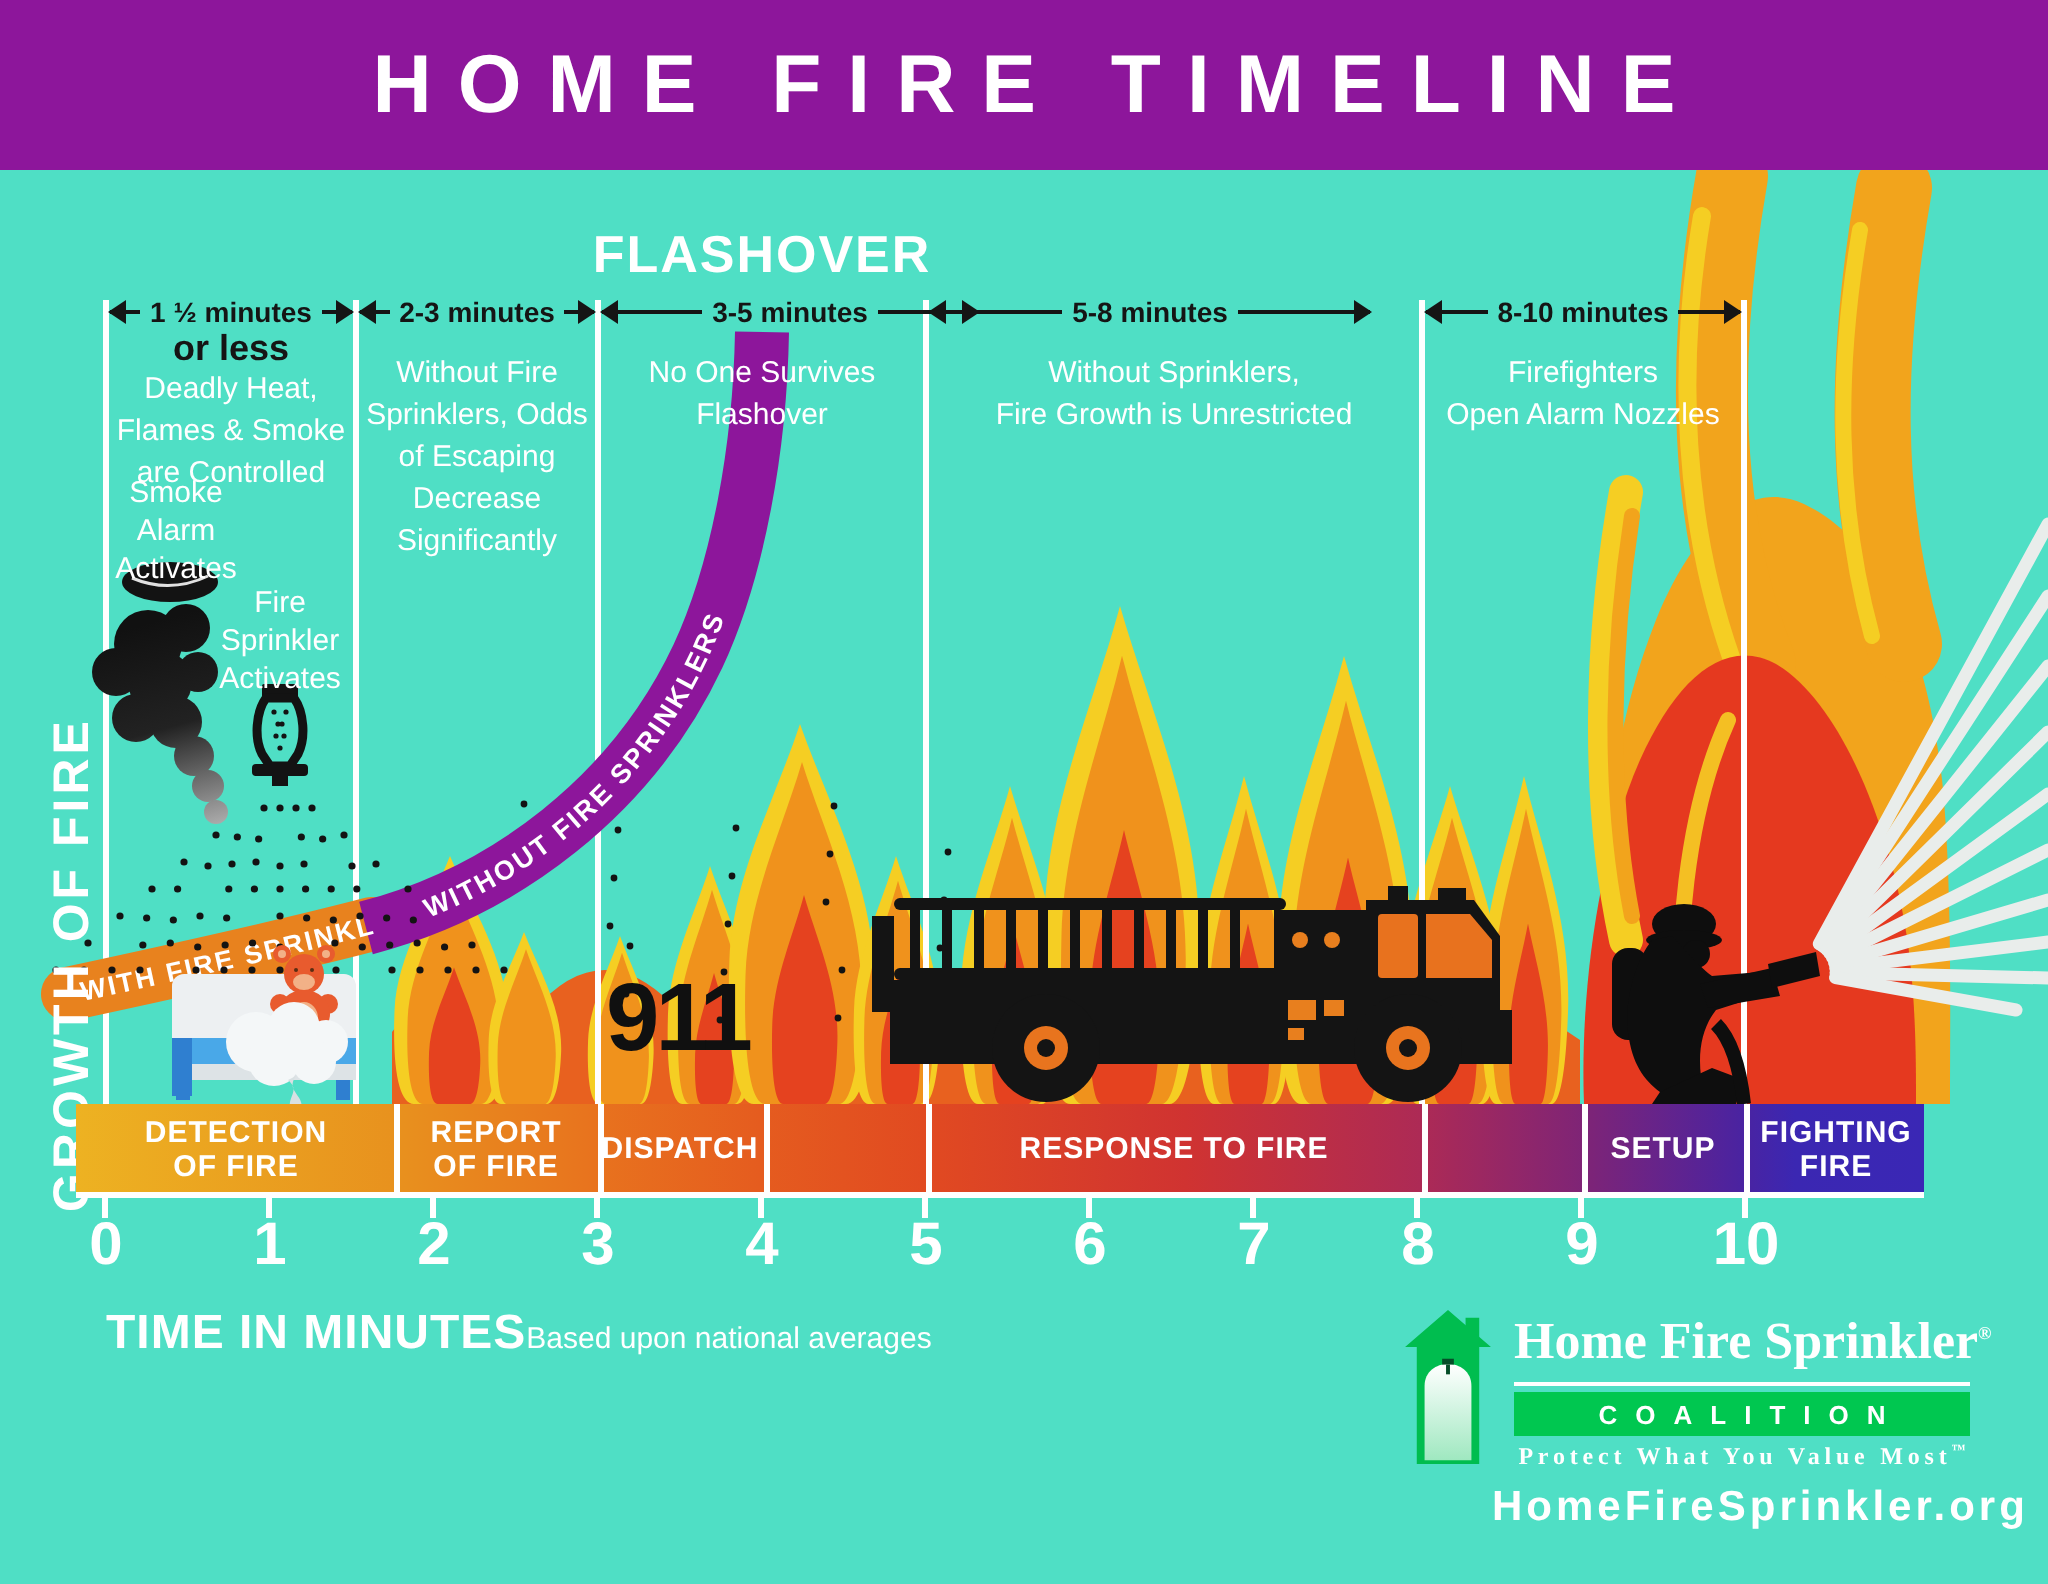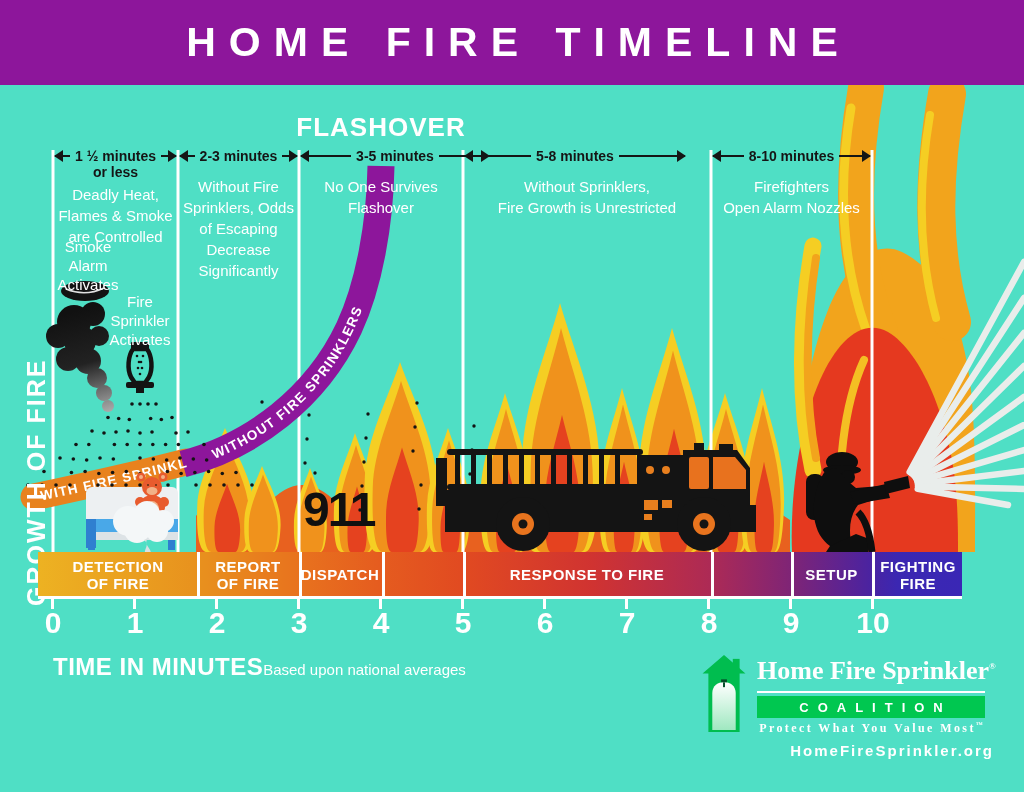--- a/index.html
+++ b/index.html
@@ -15,21 +15,21 @@
   .flash{left:289px;top:112px;width:184px;text-align:center;font-weight:bold;font-size:26px;
          color:#fff;letter-spacing:1px;}
   
   .dur{position:absolute;top:149px;display:flex;align-items:center;gap:5px;height:14px;}
   .dur .ln{flex:1;height:2px;background:#151515;position:relative;}
   .dur .ln.l:before{content:'';position:absolute;left:-1px;top:-5px;width:0;height:0;
        border:6px solid transparent;border-right:9px solid #151515;border-left:0;}
   .dur .ln.r:after{content:'';position:absolute;right:-1px;top:-5px;width:0;height:0;
        border:6px solid transparent;border-left:9px solid #151515;border-right:0;}
   .dur .txt{font-weight:bold;font-size:14px;color:#151515;white-space:nowrap;}
-  .orless{position:absolute;top:164px;font-weight:bold;font-size:14px;color:#151515;text-align:center;}
+  .orless{position:absolute;top:164px;font-weight:bold;font-size:18px;color:#151515;text-align:center;}
   .segtext{position:absolute;top:176px;color:#fff;font-size:15px;line-height:21px;text-align:center;}
   
   .growth{position:absolute;left:22px;top:606px;width:222px;transform:rotate(-90deg);
           transform-origin:0 0;color:#fff;font-weight:bold;font-size:25px;letter-spacing:2px;
           text-align:center;white-space:nowrap;z-index:2;}
   .callout{position:absolute;color:#fff;font-size:15px;line-height:19px;text-align:center;z-index:2;}
   .nine11{position:absolute;left:303px;top:482px;color:#101010;font-size:48px;font-weight:bold;
           letter-spacing:-2px;z-index:2;}
   
   .bar{position:absolute;left:38px;top:552px;width:924px;height:45px;z-index:3;
@@ -53,21 +53,21 @@
          font-family:"Liberation Serif",serif;font-weight:bold;font-size:26px;white-space:nowrap;}
   .brand sup{font-size:9px;}
   .rule{position:absolute;left:59px;top:39px;width:228px;height:2px;background:#fff;}
   .coal{position:absolute;left:59px;top:44px;width:228px;height:22px;background:#00C750;
         color:#fff;display:flex;align-items:center;justify-content:center;font-weight:bold;
         font-size:13px;letter-spacing:9px;padding-left:9px;box-sizing:border-box;}
   .tagl{position:absolute;left:52px;top:69px;width:242px;text-align:center;color:#fff;
         font-family:"Liberation Serif",serif;font-weight:bold;font-size:12px;letter-spacing:2.4px;}
   .tagl sup{font-size:7px;letter-spacing:0;}
   .url{position:absolute;left:48px;top:90px;width:248px;text-align:right;color:#fff;
-       font-weight:bold;font-size:15px;letter-spacing:2px;}
+       font-weight:bold;font-size:21px;letter-spacing:2px;}
   .curvelabel{font-weight:bold;font-size:13.5px;fill:#fff;letter-spacing:1.1px;}
 </style>
 </head>
 <body>
 
 <div class="stage">
 
   <svg class="scene" width="1024" height="792" viewBox="0 0 1024 792">
     <defs>
       <linearGradient id="smokeg" gradientUnits="userSpaceOnUse" x1="80" y1="310" x2="108" y2="412">

